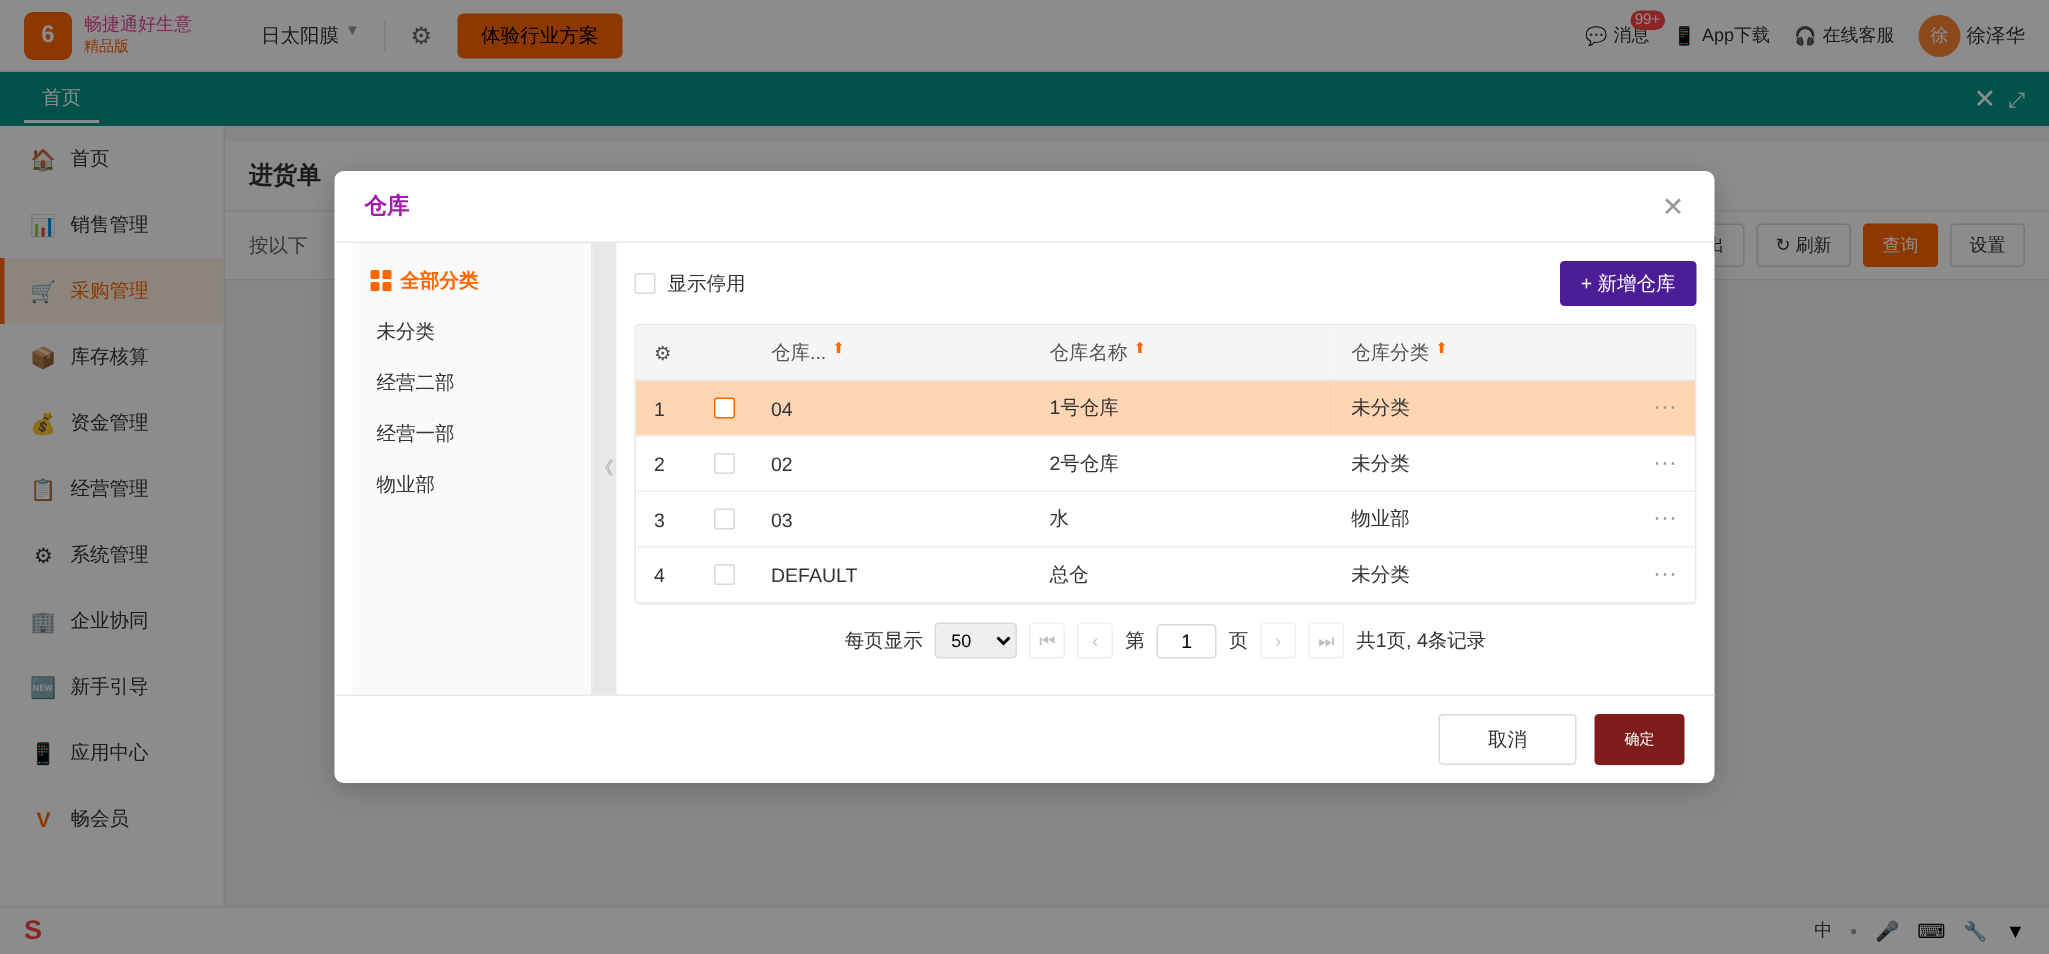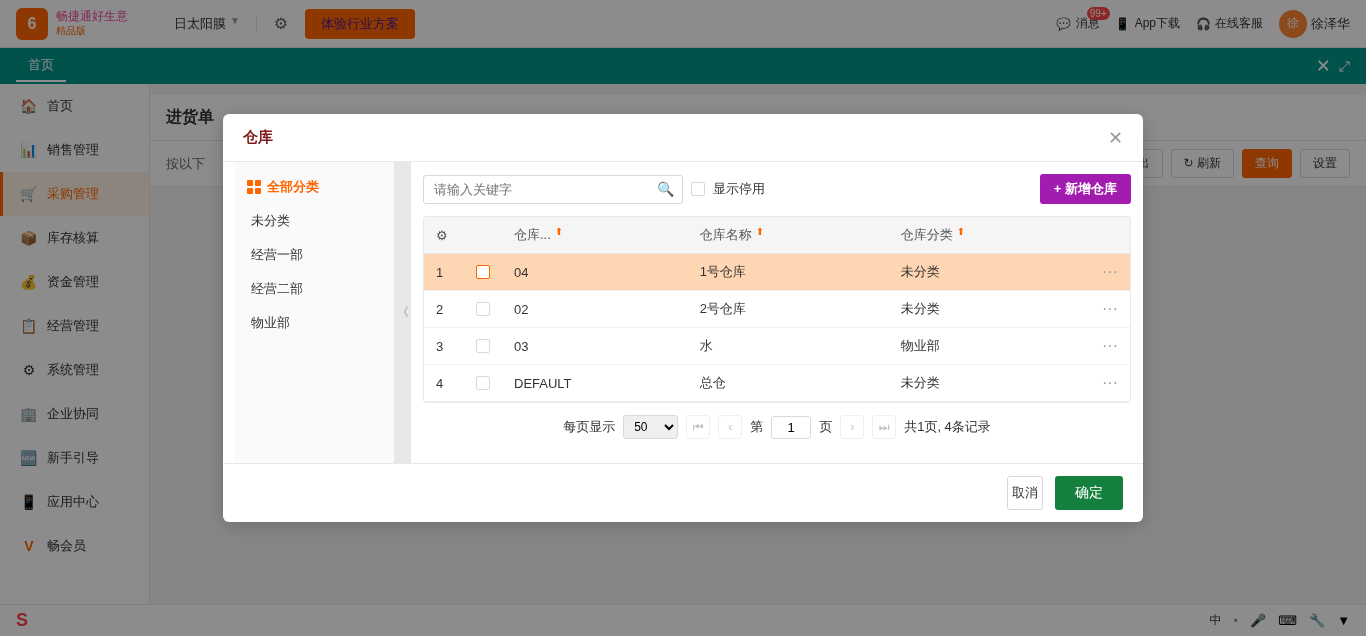--- a/index.html
+++ b/index.html
@@ -8,21 +8,21 @@
     
     .header { height: 48px; background: #fff; display: flex; align-items: center; padding: 0 16px; border-bottom: 1px solid #e8e8e8; position: relative; z-index: 10; }
     .header-logo { display: flex; align-items: center; width: 150px; }
     .logo-icon { width: 32px; height: 32px; background: #ff6600; border-radius: 6px; display: flex; align-items: center; justify-content: center; color: #fff; font-weight: bold; font-size: 16px; margin-right: 8px; }
     .logo-text { font-size: 12px; color: #ec4899; line-height: 1.3; }
     .logo-sub { font-size: 10px; color: #ff6600; }
     .header-store { display: flex; align-items: flex-start; gap: 4px; font-size: 13px; color: #333; cursor: pointer; padding: 4px 8px; }
     .header-store .arrow { color: #999; font-size: 10px; }
     .header-divider { width: 1px; height: 20px; background: #e8e8e8; margin: 0 8px; }
     .header-gear { width: 32px; height: 32px; display: flex; align-items: center; justify-content: center; cursor: pointer; color: #666; font-size: 16px; }
-    .header-trial-btn { background: #ff6600; color: #4c1d95; border: none; padding: 6px 16px; border-radius: 4px; cursor: pointer; font-size: 13px; margin-left: 8px; }
+    .header-trial-btn { background: #ff6600; color: #000000; border: none; padding: 6px 16px; border-radius: 4px; cursor: pointer; font-size: 13px; margin-left: 8px; }
     .header-right { margin-left: auto; display: flex; align-items: center; gap: 16px; }
     .header-badge { position: relative; display: flex; align-items: center; gap: 4px; cursor: pointer; color: #333; font-size: 12px; }
     .badge-num { position: absolute; top: -8px; right: -10px; background: #ff4444; color: #fff; border-radius: 8px; font-size: 10px; padding: 1px 3px; min-width: 16px; text-align: center; }
     .header-user { display: flex; align-items: center; gap: 4px; cursor: pointer; color: #333; font-size: 13px; }
     .user-avatar { width: 28px; height: 28px; background: #ff8533; border-radius: 50%; display: flex; align-items: center; justify-content: center; color: #fff; font-size: 12px; }
 
     
     .sub-header { height: 36px; background: #009688; display: flex; align-items: center; padding: 0 16px; }
     .sub-nav-item { color: #fff; font-size: 13px; padding: 6px 12px; cursor: pointer; opacity: 0.85; }
     .sub-nav-item.active { opacity: 1; border-bottom: 2px solid #fff; }
@@ -45,41 +45,41 @@
     .toolbar { background: #fff; padding: 8px 16px; display: flex; align-items: center; gap: 8px; border-bottom: 1px solid #e8e8e8; flex-wrap: wrap; }
     .toolbar-btn { padding: 5px 12px; border: 1px solid #d9d9d9; background: #fff; border-radius: 3px; cursor: pointer; font-size: 12px; color: #333; display: flex; align-items: center; gap: 4px; }
     .toolbar-btn.primary { background: #ff6600; color: #fff; border-color: #ff6600; }
 
     
     .overlay { position: fixed; top: 0; left: 0; width: 100%; height: 100%; background: rgba(0,0,0,0.45); z-index: 100; display: flex; align-items: center; justify-content: center; }
 
     
     .dialog { background: #fff; border-radius: 6px; width: 920px; max-height: 560px; display: flex; flex-direction: column; box-shadow: 0 4px 20px rgba(0,0,0,0.2); }
     .dialog-header { display: flex; align-items: center; padding: 14px 20px; border-bottom: 1px solid #e8e8e8; }
-    .dialog-title { font-size: 15px; font-weight: bold; color: #7f1d1d; flex: 1; }
+    .dialog-title { font-size: 15px; font-weight: bold; color: #a21caf; flex: 1; }
     .dialog-close { cursor: pointer; color: #999; font-size: 18px; line-height: 1; }
     .dialog-body { display: flex; flex: 1; overflow: hidden; margin-left: 12px; }
 
     
     .cat-sidebar { width: 160px; background: #fafafa; border-right: 1px solid #e8e8e8; padding: 8px 0; flex-shrink: 0; }
     .cat-header { display: flex; align-items: center; gap: 6px; padding: 8px 12px; font-size: 13px; font-weight: bold; color: #ff6600; cursor: pointer; }
     .cat-grid-icon { display: grid; grid-template-columns: 1fr 1fr; gap: 2px; width: 14px; height: 14px; }
     .cat-grid-icon span { background: #ff6600; border-radius: 1px; }
     .cat-item { padding: 8px 16px; font-size: 13px; color: #333; cursor: pointer; }
     .collapse-btn { width: 16px; background: #e8e8e8; display: flex; align-items: center; justify-content: center; cursor: pointer; color: #999; font-size: 12px; flex-shrink: 0; }
 
     
     .dialog-main { flex: 1; display: flex; flex-direction: column; overflow: hidden; padding: 12px; }
     .dialog-search-bar { display: flex; align-items: center; gap: 8px; margin-bottom: 12px; }
     .search-input-wrap { position: relative; flex: 0 0 260px; }
     .search-input-wrap input { width: 100%; padding: 6px 32px 6px 10px; border: 1px solid #d9d9d9; border-radius: 3px; font-size: 13px; outline: none; }
     .search-icon { position: absolute; right: 8px; top: 50%; transform: translateY(-50%); color: #999; font-size: 14px; cursor: pointer; }
     .show-disabled { display: flex; align-items: center; gap: 8px; font-size: 13px; color: #333; cursor: pointer; }
     .checkbox { width: 14px; height: 14px; border: 1px solid #d9d9d9; border-radius: 2px; background: #fff; flex-shrink: 0; }
-    .add-btn { margin-left: auto; background: #a21caf; color: #fff; border: none; padding: 6px 14px; border-radius: 3px; cursor: pointer; font-size: 13px; display: flex; align-items: center; gap: 4px; font-weight: bold; }
+    .add-btn { margin-left: auto; background: #4c1d95; color: #fff; border: none; padding: 6px 14px; border-radius: 3px; cursor: pointer; font-size: 13px; display: flex; align-items: center; gap: 4px; }
 
     
     .dialog-table { flex: 1; overflow: auto; border: 1px solid #e8e8e8; border-radius: 3px; }
     table { width: 100%; border-collapse: collapse; font-size: 13px; }
     thead tr { background: #f5f5f5; }
     thead th { padding: 9px 12px; text-align: left; color: #555; font-weight: normal; border-bottom: 1px solid #e8e8e8; white-space: nowrap; }
     tbody tr { border-bottom: 1px solid #f0f0f0; }
     tbody tr.selected { background: #ffd6b3; }
     tbody td { padding: 9px 12px; color: #333; }
     .th-sort { display: flex; align-items: flex-start; gap: 4px; }
@@ -87,22 +87,22 @@
 
     
     .pagination { display: flex; align-items: center; justify-content: center; gap: 8px; padding: 12px; font-size: 13px; color: #333; }
     .pagination-select { border: 1px solid #d9d9d9; border-radius: 3px; padding: 3px 6px; font-size: 12px; }
     .page-input { width: 40px; text-align: center; border: 1px solid #d9d9d9; border-radius: 3px; padding: 3px 4px; font-size: 13px; }
     .page-btn { width: 24px; height: 24px; border: 1px solid #d9d9d9; border-radius: 3px; display: flex; align-items: center; justify-content: center; cursor: pointer; background: #fff; color: #666; font-size: 12px; }
     .page-btn.disabled { opacity: 0.4; cursor: not-allowed; }
 
     
     .dialog-footer { padding: 12px 20px; border-top: 1px solid #e8e8e8; display: flex; justify-content: flex-end; gap: 12px; }
-    .btn-cancel { padding: 7px 4px; border: 1px solid #d9d9d9; background: #fff; border-radius: 3px; cursor: pointer; font-size: 13px; color: #333; }
-    .btn-confirm { padding: 7px 20px; border: none; background: #15803d; color: #fff; border-radius: 3px; cursor: pointer; font-size: 14px; }
+    .btn-cancel { padding: 7px 32px; border: 1px solid #d9d9d9; background: #fff; border-radius: 3px; cursor: pointer; font-size: 13px; color: #333; }
+    .btn-confirm { padding: 7px 20px; border: none; background: #7f1d1d; color: #fff; border-radius: 3px; cursor: pointer; font-size: 10px; }
 
     
     .bottom-bar { height: 32px; background: #fff; border-top: 1px solid #e8e8e8; display: flex; align-items: center; padding: 0 16px; position: fixed; bottom: 0; width: 100%; z-index: 5; }
     .bottom-icons { display: flex; align-items: center; gap: 12px; margin-left: auto; }
 
     
     .more-btn { color: #999; font-size: 16px; cursor: pointer; }
   </style>
 </head>
 <body>
@@ -228,36 +228,32 @@
         <div class="cat-header">
           <div class="cat-grid-icon">
             <span></span>
               <span></span>
               <span></span>
               <span></span>
           </div>
           <span>全部分类</span>
         </div>
         <div class="cat-item">未分类</div>
+        <div class="cat-item">经营二部</div>
         <div class="cat-item">经营一部</div>
-        <div class="cat-item">经营二部</div>
         <div class="cat-item">物业部</div>
       </div>
 
       <div class="collapse-btn">
         <span>《</span>
       </div>
 
       <div class="dialog-main">
 
         <div class="dialog-search-bar">
-          <div class="search-input-wrap">
-            <input type="text" placeholder="请输入关键字" style="">
-            <span class="search-icon">🔍</span>
-          </div>
           <label class="show-disabled">
             <div class="checkbox"></div>
             <span>显示停用</span>
           </label>
           <button class="add-btn">+ 新增仓库</button>
         </div>
 
         <div class="dialog-table">
           <table>
             <thead>

